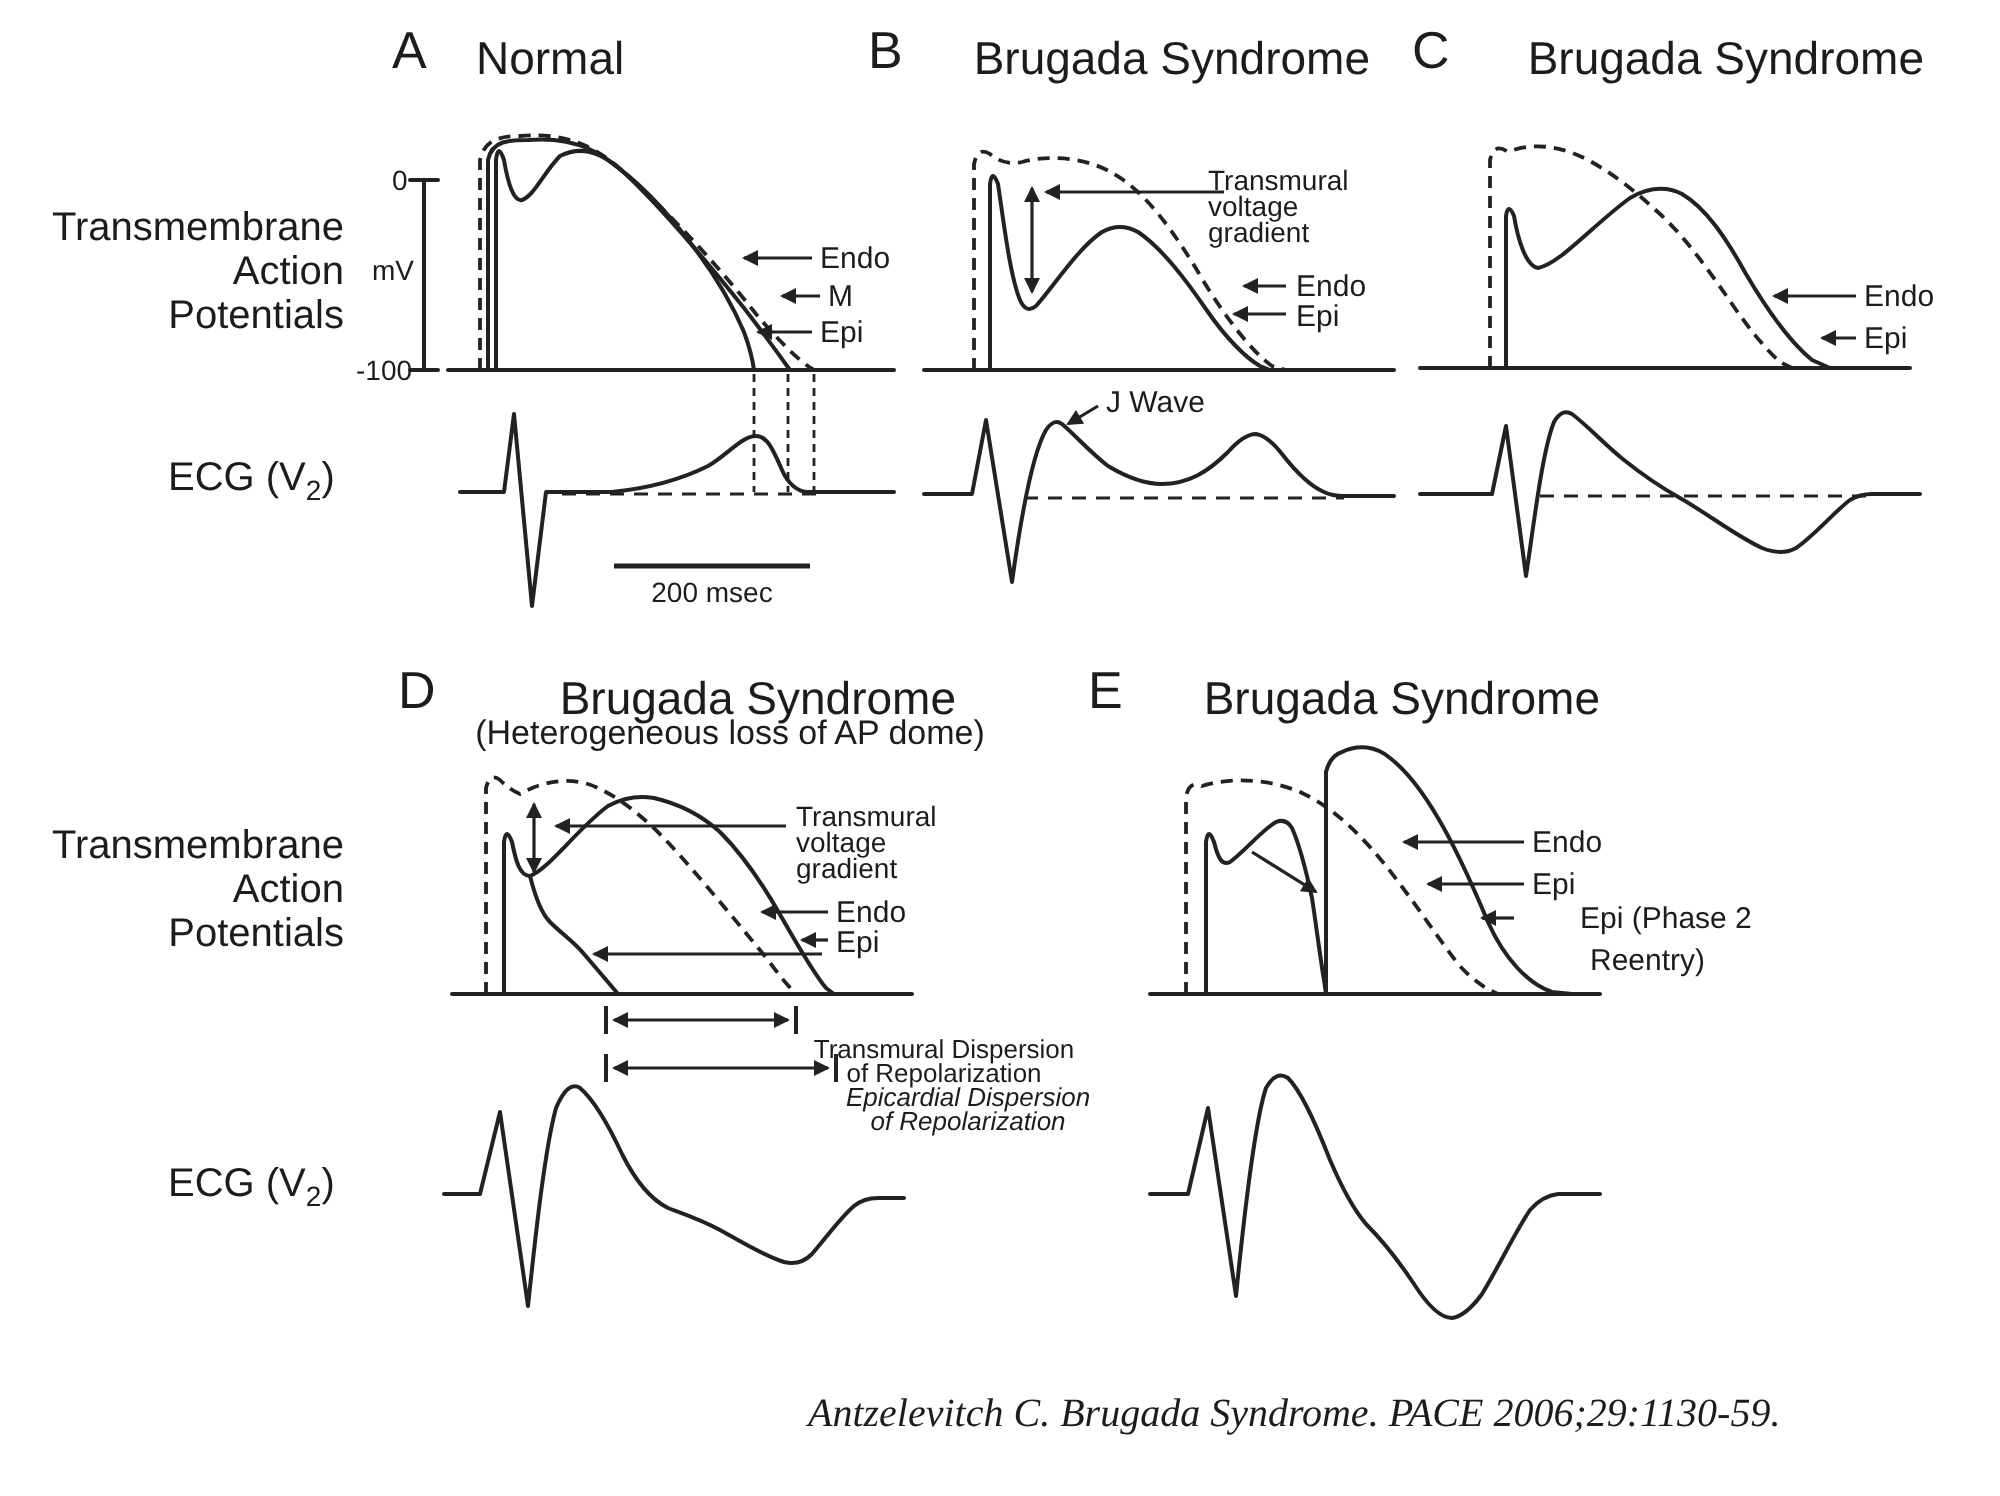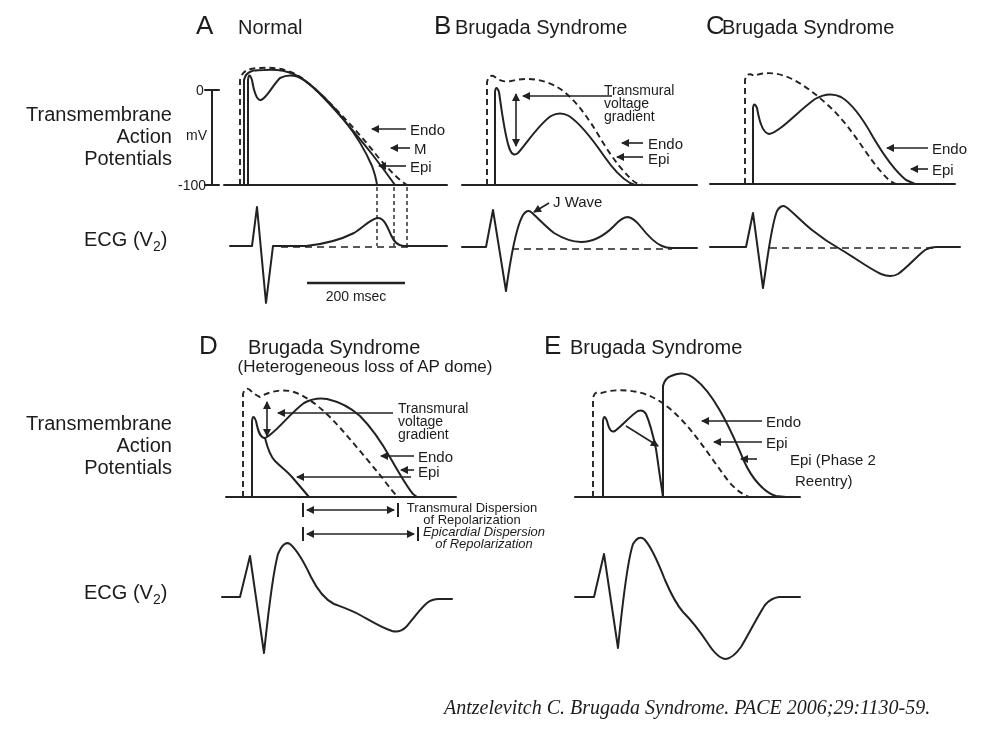--- a/index.html
+++ b/index.html
@@ -2,29 +2,29 @@
 <html><head>
 <meta charset="utf-8">
 <style>
   html,body{margin:0;padding:0;background:#fff;}
   .canvas{
     position:relative;width:1000px;height:748px;background:#ffffff;overflow:hidden;
     font-family:"Liberation Sans","DejaVu Sans",sans-serif;color:#1c1c1c;
   }
   .abs{position:absolute;white-space:nowrap;}
   .letter{font-size:26px;font-weight:400;}
-  .title{font-size:20px;text-align:left;}
+  .title{font-size:23px;text-align:right;}
   .subtitle{font-size:17px;text-align:center;}
   .side{font-size:20px;text-align:right;line-height:22px;white-space:normal;}
   .ecglbl{font-size:20px;}
   .ecglbl .sub{font-size:14px;vertical-align:-5px;}
   .axislbl{font-size:14px;}
   .curvelbl{font-size:15px;}
   .smalllbl{font-size:14px;text-align:left;line-height:13px;white-space:normal;}
-  .displbl{font-size:13px;text-align:center;line-height:12px;white-space:normal;}
+  .displbl{font-size:13px;text-align:center;line-height:12px;white-space:normal;margin-top:17px;}
   .scalelbl{font-size:14px;}
   .cite{font-family:"Liberation Serif","DejaVu Serif",serif;font-style:italic;font-size:20px;}
   svg.layer{position:absolute;left:0;top:0;}
   .ln{stroke:#222;stroke-width:2;fill:none;stroke-linecap:round;stroke-linejoin:round;}
   .dash{stroke:#222;stroke-width:1.9;fill:none;stroke-dasharray:6 4;stroke-linecap:butt;}
   .drop{stroke:#222;stroke-width:1.4;fill:none;stroke-dasharray:4 3;}
   .ecgdash{stroke:#222;stroke-width:1.5;fill:none;stroke-dasharray:7 5;}
   .arrow{stroke:#222;stroke-width:1.6;fill:none;}
   .bar{stroke:#222;stroke-width:2;fill:none;}
   .thick{stroke-width:2.4;}
@@ -169,15 +169,15 @@
     <div>of Repolarization</div>
   </div>
 
   <div class="abs letter" style="left:544px;top:330px;">E</div>
   <div class="abs title" style="left:570px;top:336px;width:230px;">Brugada Syndrome</div>
   <div class="abs curvelbl" style="left:766px;top:413px;">Endo</div>
   <div class="abs curvelbl" style="left:766px;top:434px;">Epi</div>
   <div class="abs curvelbl" style="left:761px;top:451px;margin-left:29px;">Epi (Phase 2</div>
   <div class="abs curvelbl" style="left:795px;top:472px;">Reentry)</div>
 
-  <div class="abs cite" style="left:404px;top:696px;margin-left:40px;">Antzelevitch C.  Brugada Syndrome. PACE 2006;29:1130-59.</div>
+  <div class="abs cite" style="left:404px;top:696px;">Antzelevitch C.  Brugada Syndrome. PACE 2006;29:1130-59.</div>
 
 </div>
 
 </body></html>

